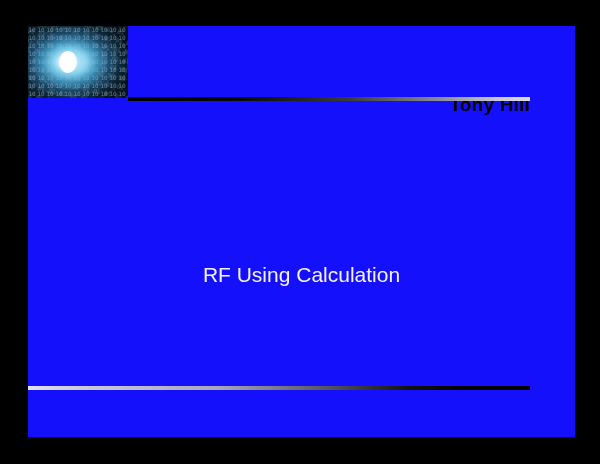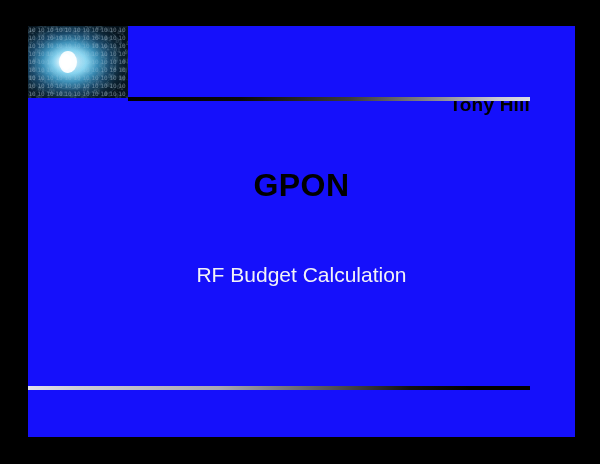--- a/index.html
+++ b/index.html
@@ -205,24 +205,21 @@
         <ellipse cx="42" cy="36" rx="22" ry="17" fill="url(#coreGlow)"></ellipse>
         <ellipse cx="40" cy="36" rx="9" ry="11" fill="#ffffff" opacity="0.92"></ellipse>
         <ellipse cx="38" cy="36" rx="5" ry="8" fill="#ffffff"></ellipse>
       </svg>
     </div>
 
     <p id="presenter-name">Tony Hill</p>
 
     <div id="header-divider"></div>
 
-    <div id="title-block">
-      <h1 id="slide-title">GPON</h1>
-    </div>
 
     <div id="subtitle-block">
-      <p class="subtitle-line">RF Budget Calculation</p>
+      <p class="subtitle-line">RF Using Calculation</p>
     </div>
 
     <div id="footer-divider"></div>
 
   </div>
 </div>
 
 </body></html>

